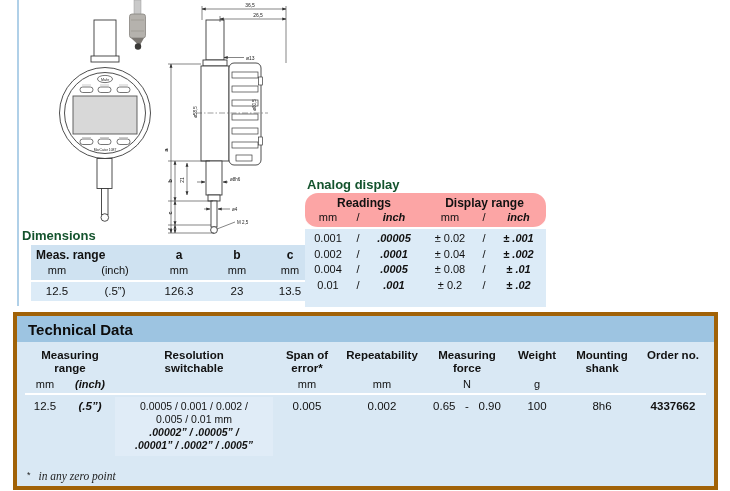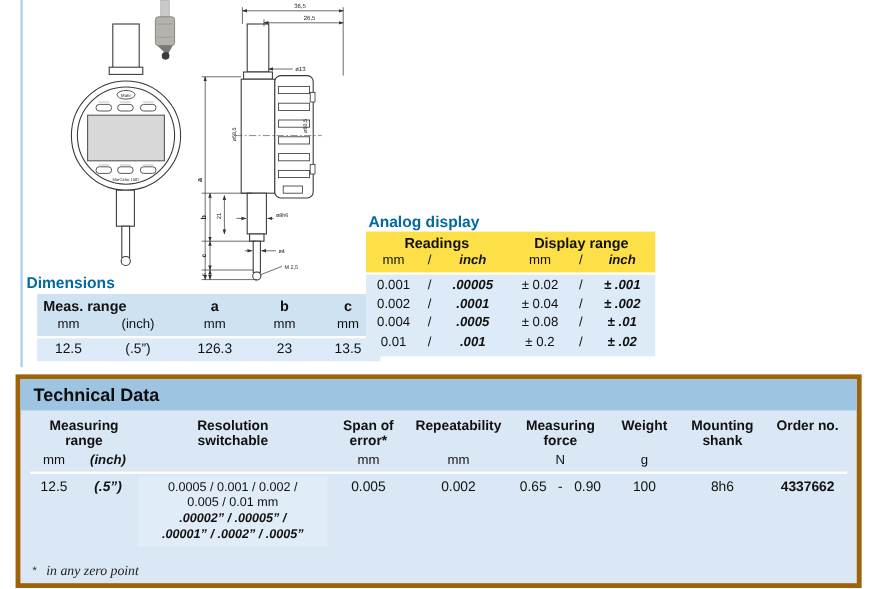--- a/index.html
+++ b/index.html
@@ -4,39 +4,39 @@
 <style>
   html,body{margin:0;padding:0;background:#fff;}
   #page{position:relative;width:730px;height:491px;background:#fff;overflow:hidden;
         font-family:"Liberation Sans",sans-serif;color:#111;}
   .abs{position:absolute;}
 
   
   #left-rule{left:17px;top:0;width:2px;height:306px;background:#b0d0e8;}
 
   
-  .sec-title{font-size:13px;font-weight:bold;color:#0369a1;}
+  .sec-title{font-size:13px;font-weight:bold;color:#14532d;}
 
   
   #dims-table{left:31px;top:245px;width:286px;font-size:11px;}
   .dimgrid{display:grid;grid-template-columns:52px 64px 64px 52px 54px;}
   #dims-head{background:#cfe2f1;padding:3px 0 2px 0;border-bottom:2px solid #fff;}
   #dims-head .h1{font-weight:bold;font-size:12px;}
   .span2{grid-column:span 2;}
   .cell{text-align:center;line-height:15px;}
   .cell.left{text-align:left;padding-left:5px;}
   #dims-body{background:#dcebf7;}
   #dims-body .cell{line-height:19px;font-size:11.5px;}
 
   
   #analog-table{left:305px;top:193px;width:241px;font-size:11px;}
   .angrid{display:grid;grid-template-columns:46px 14px 58px 54px 14px 55px;}
-  #an-head{background:#fde047;padding:3px 0 2px 0;border-bottom:2px solid #fff;}
+  #an-head{background:#fca5a5;padding:3px 0 2px 0;border-bottom:2px solid #fff;border-radius:13px;}
   #an-head .h1{font-weight:bold;font-size:12px;grid-column:span 3;text-align:center;line-height:14px;}
-  #an-body{background:#dcebf7;padding:2px 0 4px 0;}
+  #an-body{background:#dcebf7;padding:2px 0 14px 0;}
   #an-body .cell{line-height:15.5px;}
   .bi{font-weight:bold;font-style:italic;}
 
   
   #tech-box{left:13px;top:312px;width:697px;height:170px;background:#d9e8f4;
             border:4px solid #a16207;}
   #tech-band{height:26px;background:#9dc4e1;display:flex;align-items:center;}
   #tech-band .t{font-size:15px;font-weight:bold;padding-left:11px;color:#0c0c0c;}
   #tech-table{margin:7px 8px 0 8px;font-size:11.5px;}
   .techgrid{display:grid;grid-template-columns:40px 50px 158px 68px 82px 88px 52px 78px 64px;}

